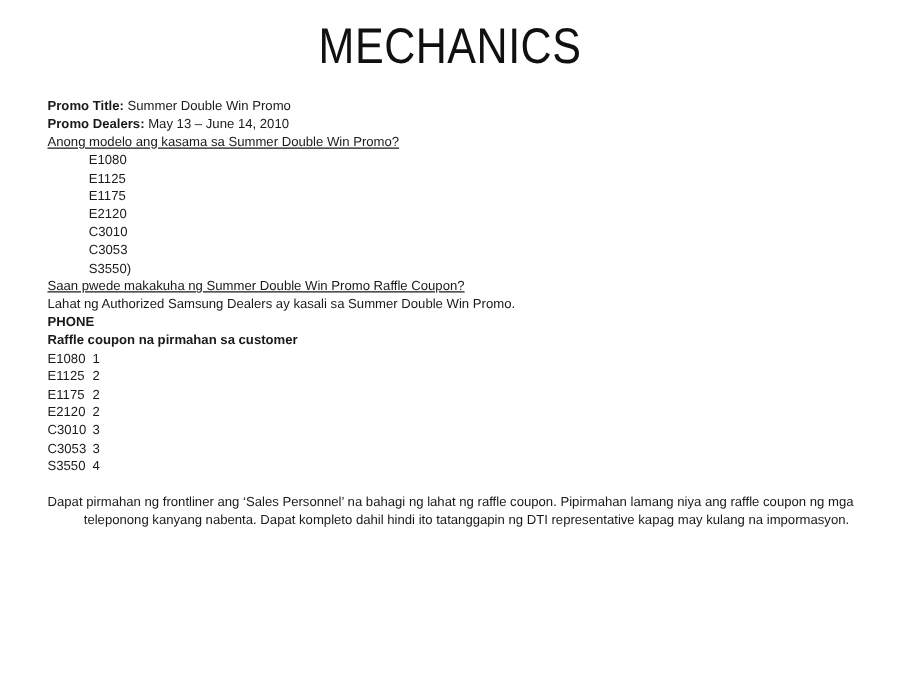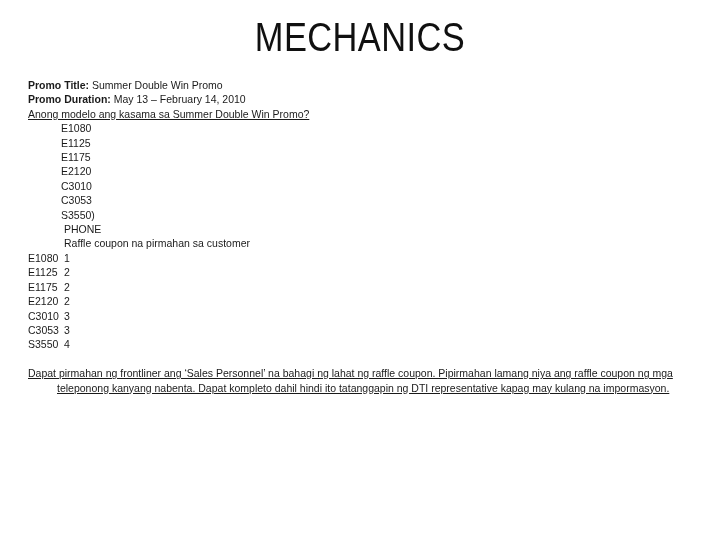--- a/index.html
+++ b/index.html
@@ -38,21 +38,21 @@
     color: #101010;
     font-family: "Liberation Sans Narrow", "Liberation Sans", sans-serif;
     transform: scaleX(0.86);
     transform-origin: center center;
     white-space: nowrap;
   }
 
   
   .body-block {
     position: absolute;
-    left: 28px;
+    left: 38px;
     top: 78px;
     width: 652px;
     font-size: 10.5px;
     line-height: 14.4px;
   }
 
   .line {
     display: block;
     white-space: pre-wrap;
     margin: 0;
@@ -60,21 +60,21 @@
   }
 
   .lbl-bold { font-weight: bold; }
 
   .heading-ul {
     font-weight: normal;
     text-decoration: underline;
     text-underline-offset: 1px;
   }
 
-  .bold-only { font-weight: normal; margin-left: 36px; }
+  .bold-only { font-weight: bold; }
 
   .model-item {
     display: block;
     padding-left: 33px;
   }
 
   
   .coupon-table {
     border-collapse: collapse;
     margin: 0;
@@ -98,47 +98,48 @@
   }
 
   
   .hang-para {
     display: block;
     padding-left: 29px;
     text-indent: -29px;
     width: 648px;
     line-height: 14.4px;
     text-align: left;
-    text-decoration: underline;
   }
 </style>
 </head>
 <body>
 
 <div class="slide">
 
   <div class="slide-title">MECHANICS</div>
 
   <div class="body-block">
 
     <span class="line"><span class="lbl-bold">Promo Title:</span><span> Summer Double Win Promo</span></span>
 
-    <span class="line"><span class="lbl-bold">Promo Duration:</span><span> May 13 – February 14, 2010</span></span>
+    <span class="line"><span class="lbl-bold">Promo Dealers:</span><span> May 13 – June 14, 2010</span></span>
 
     <span class="line heading-ul">Anong modelo ang kasama sa Summer Double Win Promo?</span>
 
     <span class="model-item">E1080</span>
     <span class="model-item">E1125</span>
     <span class="model-item">E1175</span>
     <span class="model-item">E2120</span>
     <span class="model-item">C3010</span>
     <span class="model-item">C3053</span>
     <span class="model-item">S3550)</span>
 
+    <span class="line heading-ul">Saan pwede makakuha ng Summer Double Win Promo Raffle Coupon?</span>
 
+    <span class="line">Lahat ng Authorized Samsung Dealers ay kasali sa Summer Double Win Promo.</span>
 
 
     <span class="line bold-only">PHONE</span>
 
     <span class="line bold-only">Raffle coupon na pirmahan sa customer</span>
 
     <table class="coupon-table">
       <tbody>
         <tr>
           <td class="col-model">E1080</td>

